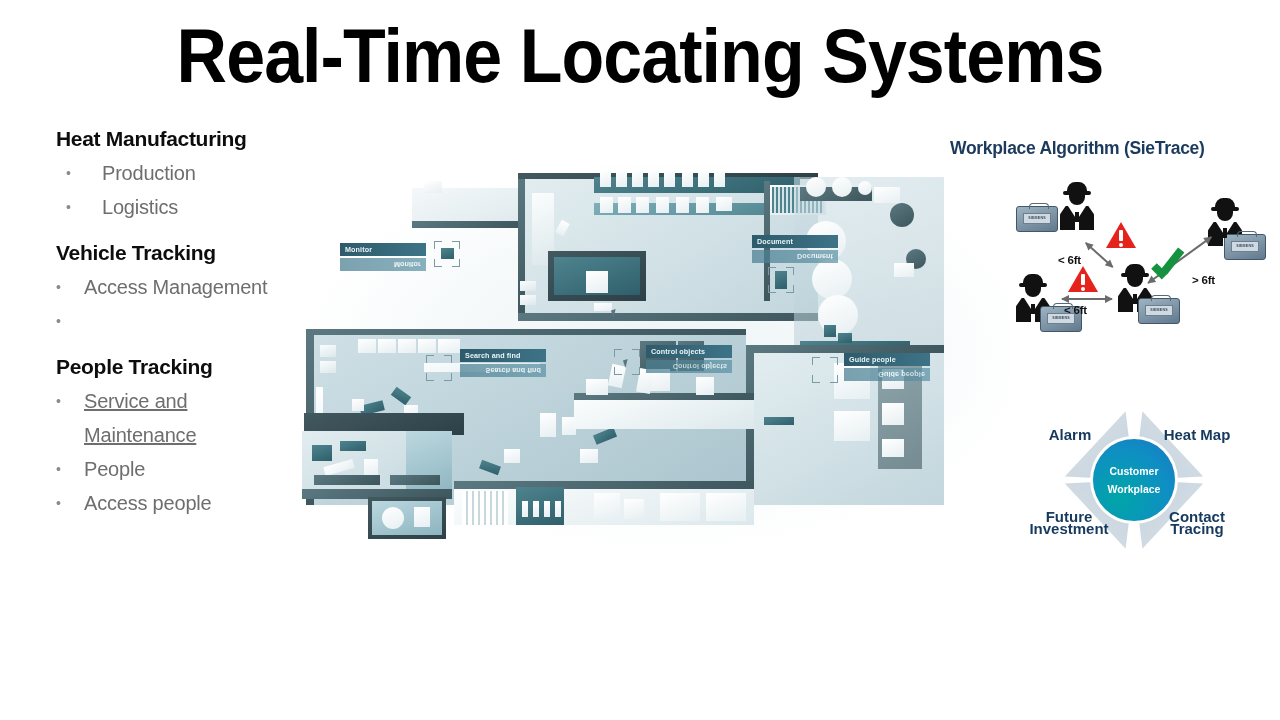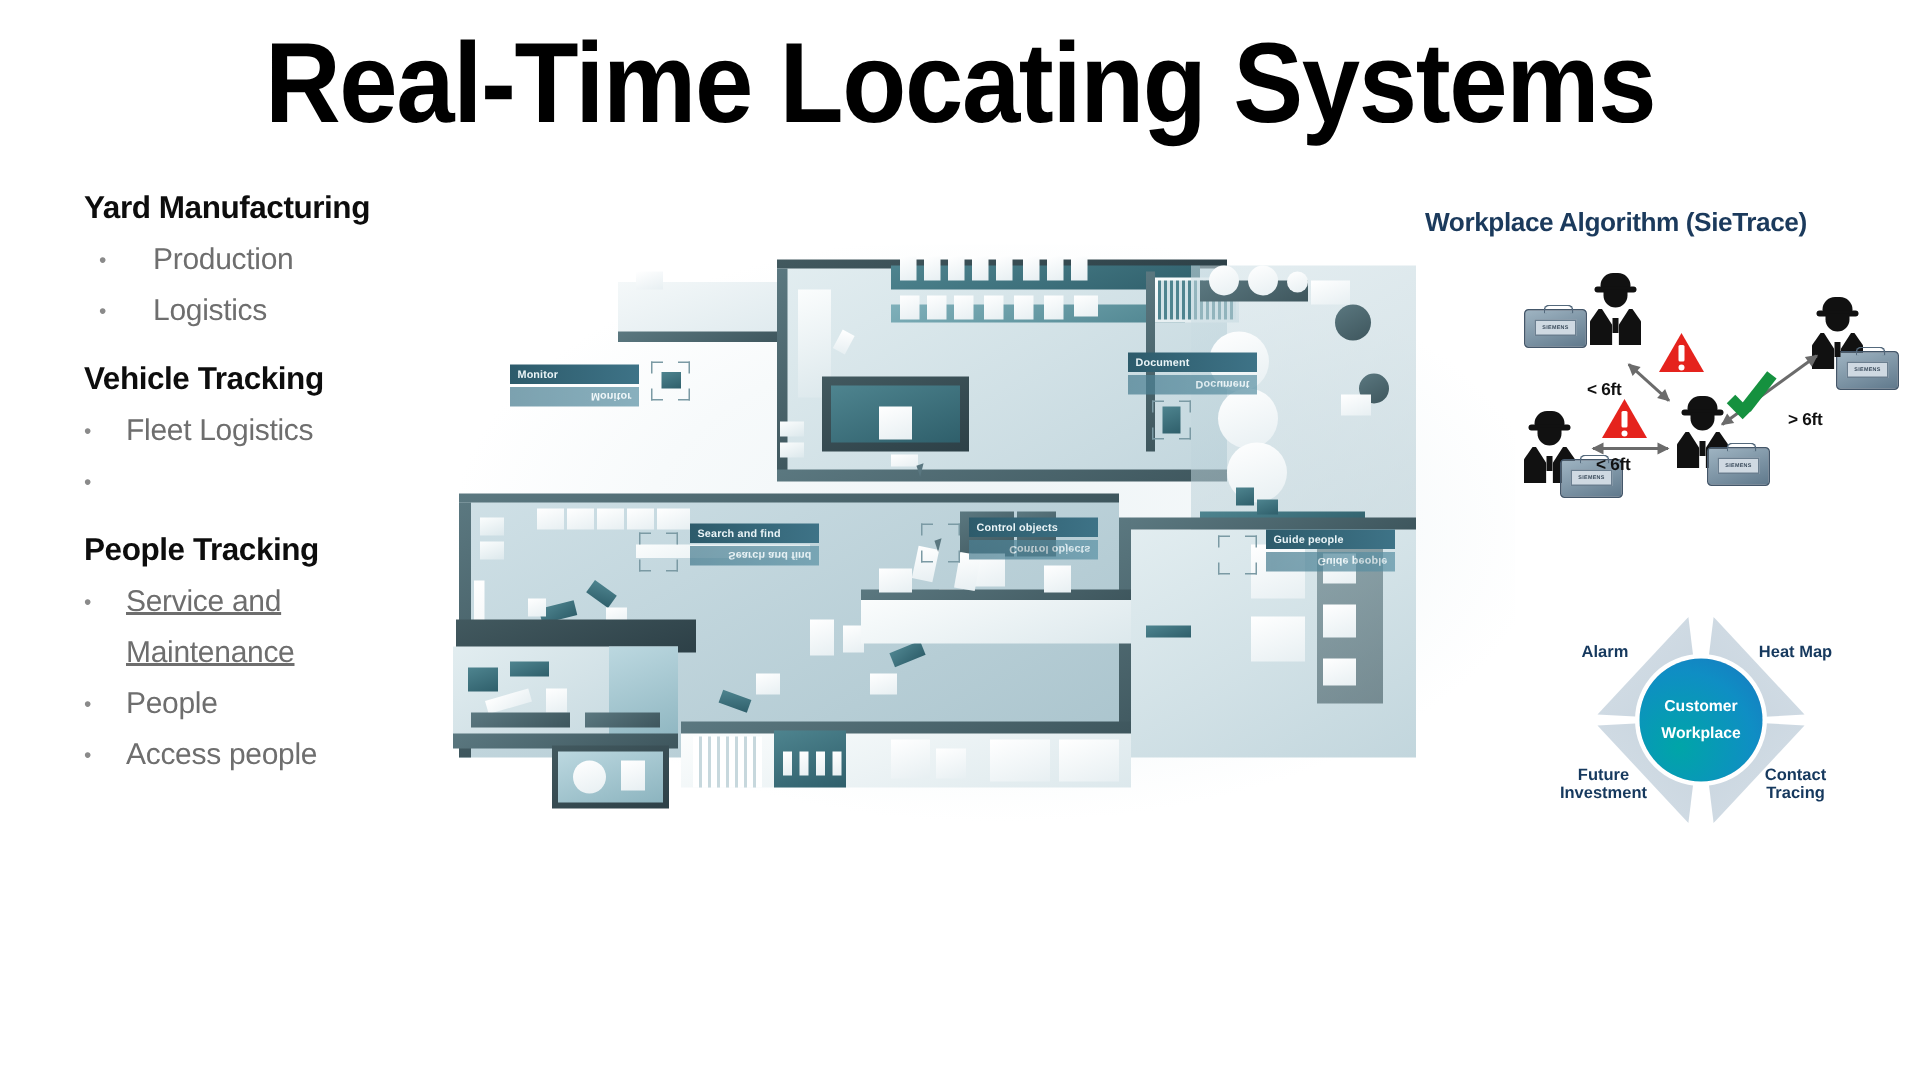--- a/index.html
+++ b/index.html
@@ -153,55 +153,55 @@
   .dlabel { position: absolute; font-size: 11.5px; font-weight: 700; color: #111;
             white-space: nowrap; letter-spacing: -0.2px; }
 
   
   #petals { position: absolute; left: 1018px; top: 385px; width: 232px; height: 190px; }
   .petal { position: absolute; left: 50%; top: 50%; width: 106px; height: 106px;
     margin-left: -53px; margin-top: -53px;
     background: linear-gradient(180deg,#cfdae3 0%, #bfcdd8 100%);
     clip-path: polygon(50% 50%, 8% 0%, 50% -12%, 92% 0%);
     transform-origin: 50% 50%; }
-  .petal-lbl { position: absolute; text-align: center; font-size: 11px; font-weight: 700;
+  .petal-lbl { position: absolute; text-align: center; font-size: 15px; font-weight: 700;
     color: #16395e; line-height: 12px; white-space: pre-line; }
   #core { position: absolute; left: 50%; top: 50%; width: 82px; height: 82px;
     margin-left: -41px; margin-top: -41px; border-radius: 50%;
     background: radial-gradient(circle at 32% 72%, #00a5a8 0%, #0f8ec4 62%, #1a76c0 100%);
     box-shadow: 0 0 0 3px #ffffff; display:flex; flex-direction:column;
     align-items:center; justify-content:center; }
   #core div { color:#fff; font-size:10.5px; font-weight:700; line-height:18px; }
 
   
   #banner { position: absolute; left: 0; top: 616px; width: 1280px; height: 104px; }
 </style>
 </head>
 <body>
 
 <div id="stage">
 
   <div id="title">Real-Time Locating Systems</div>
 
   <div id="sidebar">
 
-    <div class="sb-head first">Yard Manufacturing</div>
+    <div class="sb-head first">Heat Manufacturing</div>
     <div class="sb-item">
       <span class="sb-bullet indent">•</span>
       <span class="sb-text">Production</span>
     </div>
     <div class="sb-item">
       <span class="sb-bullet indent">•</span>
       <span class="sb-text">Logistics</span>
     </div>
 
     <div class="sb-head">Vehicle Tracking</div>
     <div class="sb-item">
       <span class="sb-bullet">•</span>
-      <span class="sb-text">Fleet Logistics</span>
+      <span class="sb-text">Access Management</span>
     </div>
     <div class="sb-item">
       <span class="sb-bullet">•</span>
     </div>
 
     <div class="sb-head">People Tracking</div>
     <div class="sb-item wide">
       <span class="sb-bullet">•</span>
       <span class="sb-text">Service and Maintenance</span>
     </div>

